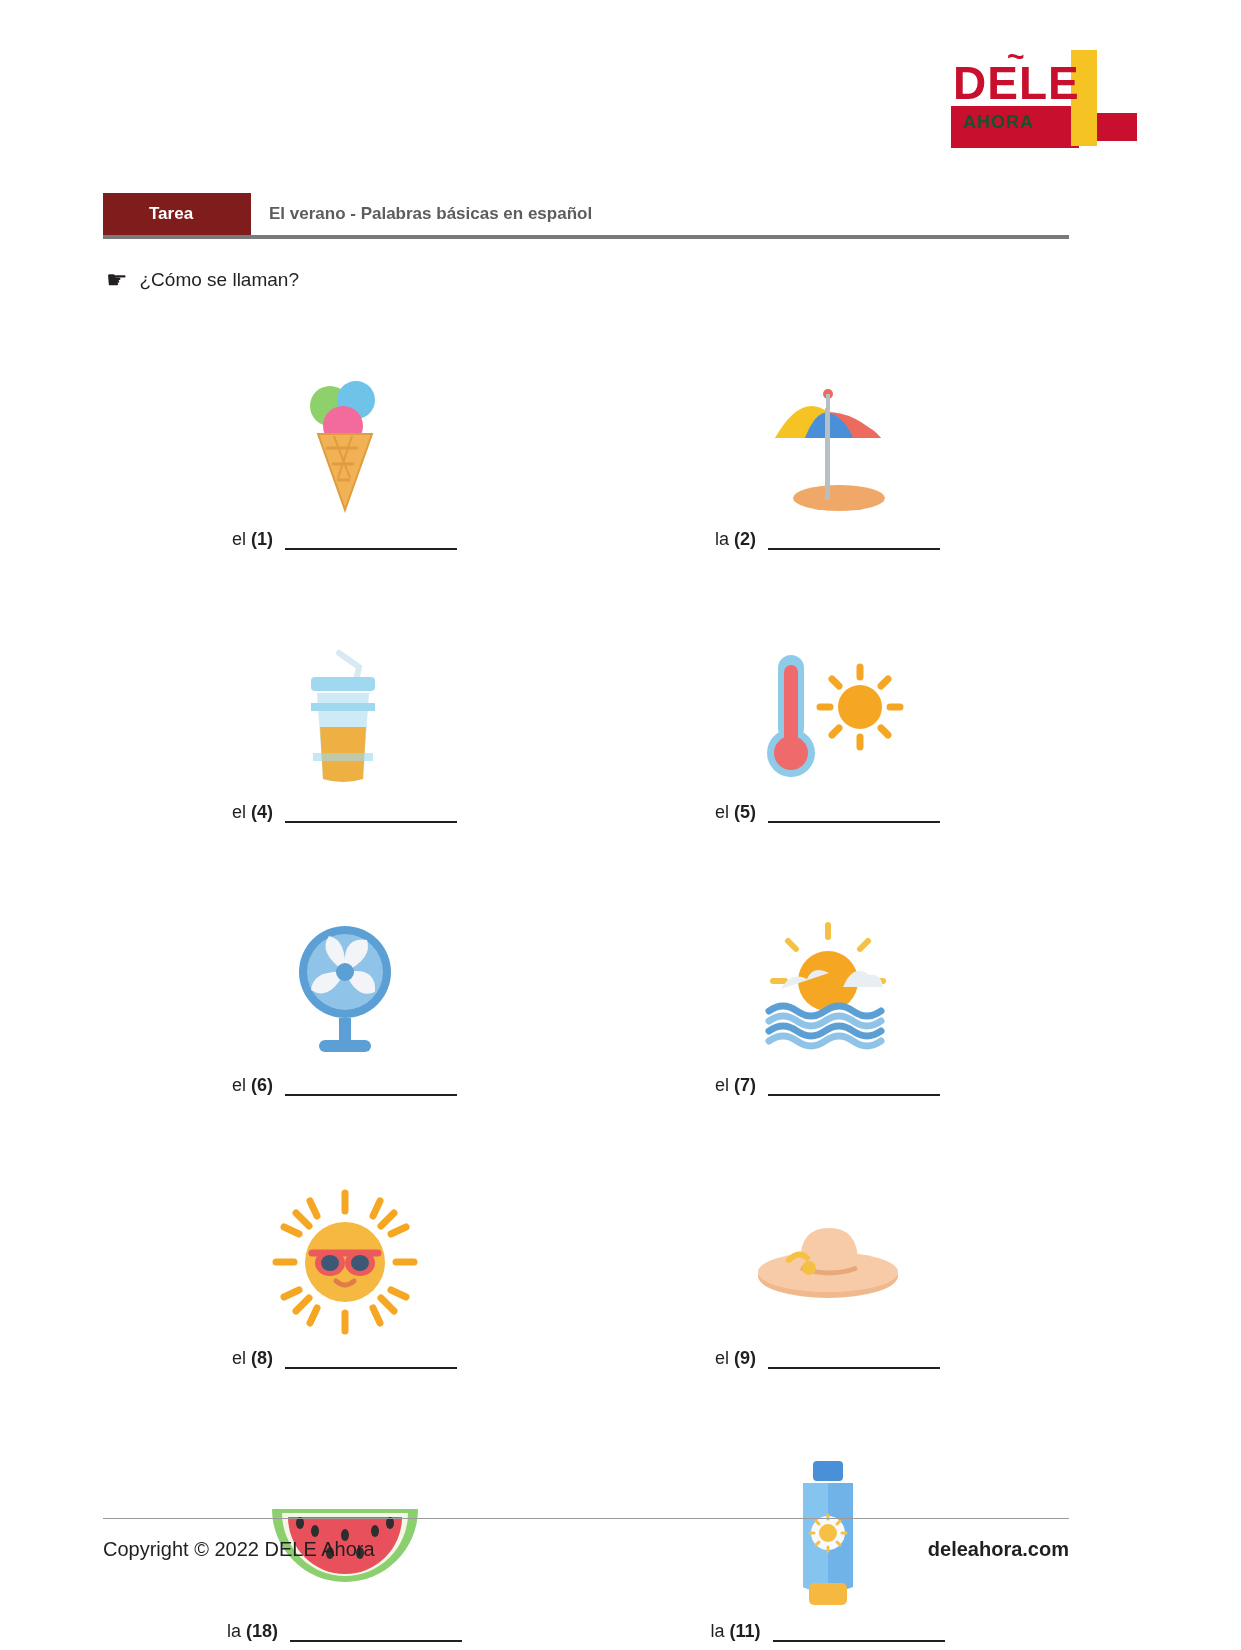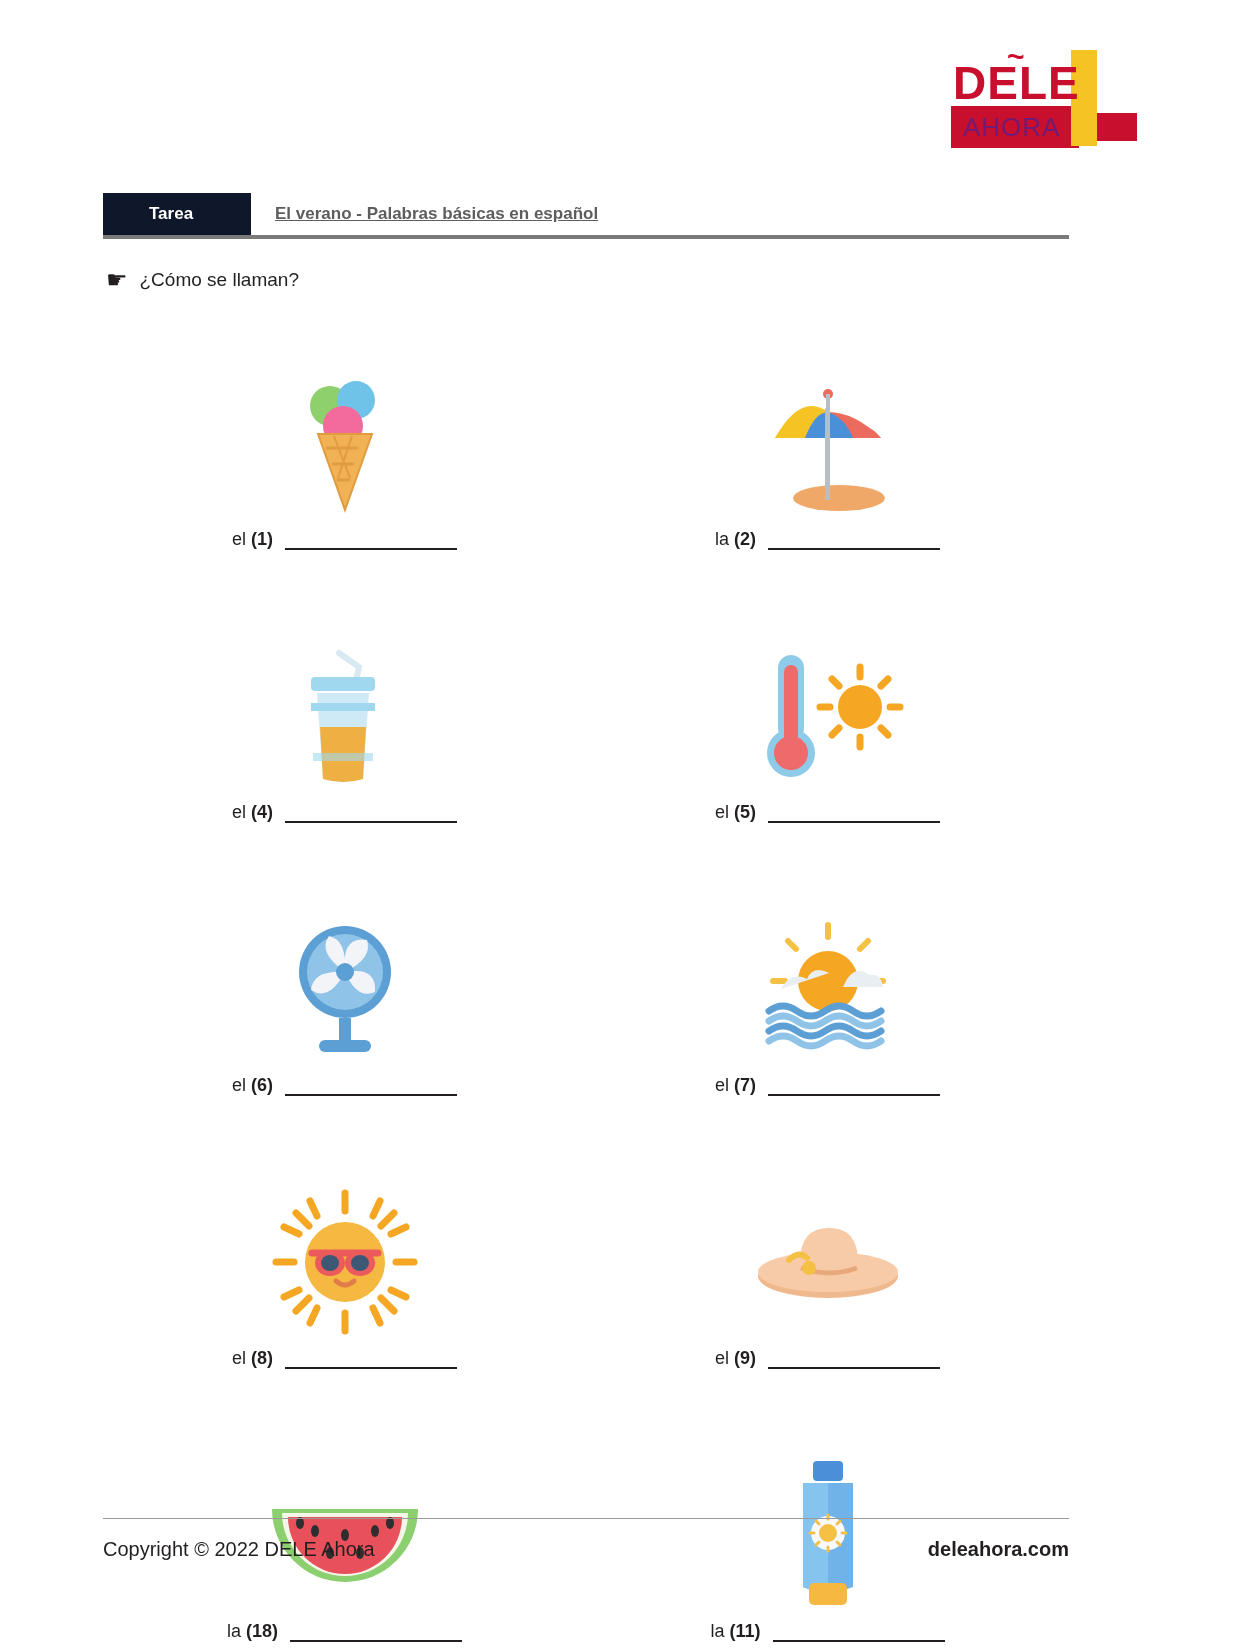--- a/index.html
+++ b/index.html
@@ -68,57 +68,56 @@
     position: absolute;
     left: 54px;
     top: -16px;
     font-size: 30px;
     color: #c8102e;
   }
   .logo-ahora {
     position: absolute;
     left: 12px;
     top: 84px;
-    font-size: 26px;
-    font-weight: normal;
-    color: #701a75;
+    font-size: 18px;
+    font-weight: bold;
+    color: #14532d;
     letter-spacing: 1px;
   }
 
   
   .headerbar {
     position: absolute;
     left: 103px;
     top: 193px;
     width: 966px;
     height: 42px;
     display: flex;
     align-items: stretch;
     border-bottom: 4px solid #7a7a7a;
   }
   .headerbar .tarea {
     width: 148px;
-    background: #0f172a;
+    background: #7f1d1d;
     color: #ffffff;
     font-weight: bold;
     font-size: 17px;
     display: flex;
     align-items: center;
     padding-left: 46px;
     box-sizing: border-box;
   }
   .headerbar .title {
     flex: 1;
     display: flex;
     align-items: center;
-    padding-left: 24px;
+    padding-left: 18px;
     font-size: 17px;
     font-weight: bold;
     color: #5d5d5d;
-    text-decoration: underline;
   }
 
   
   .instruction {
     position: absolute;
     left: 106px;
     top: 268px;
     display: flex;
     align-items: center;
     font-size: 19px;

